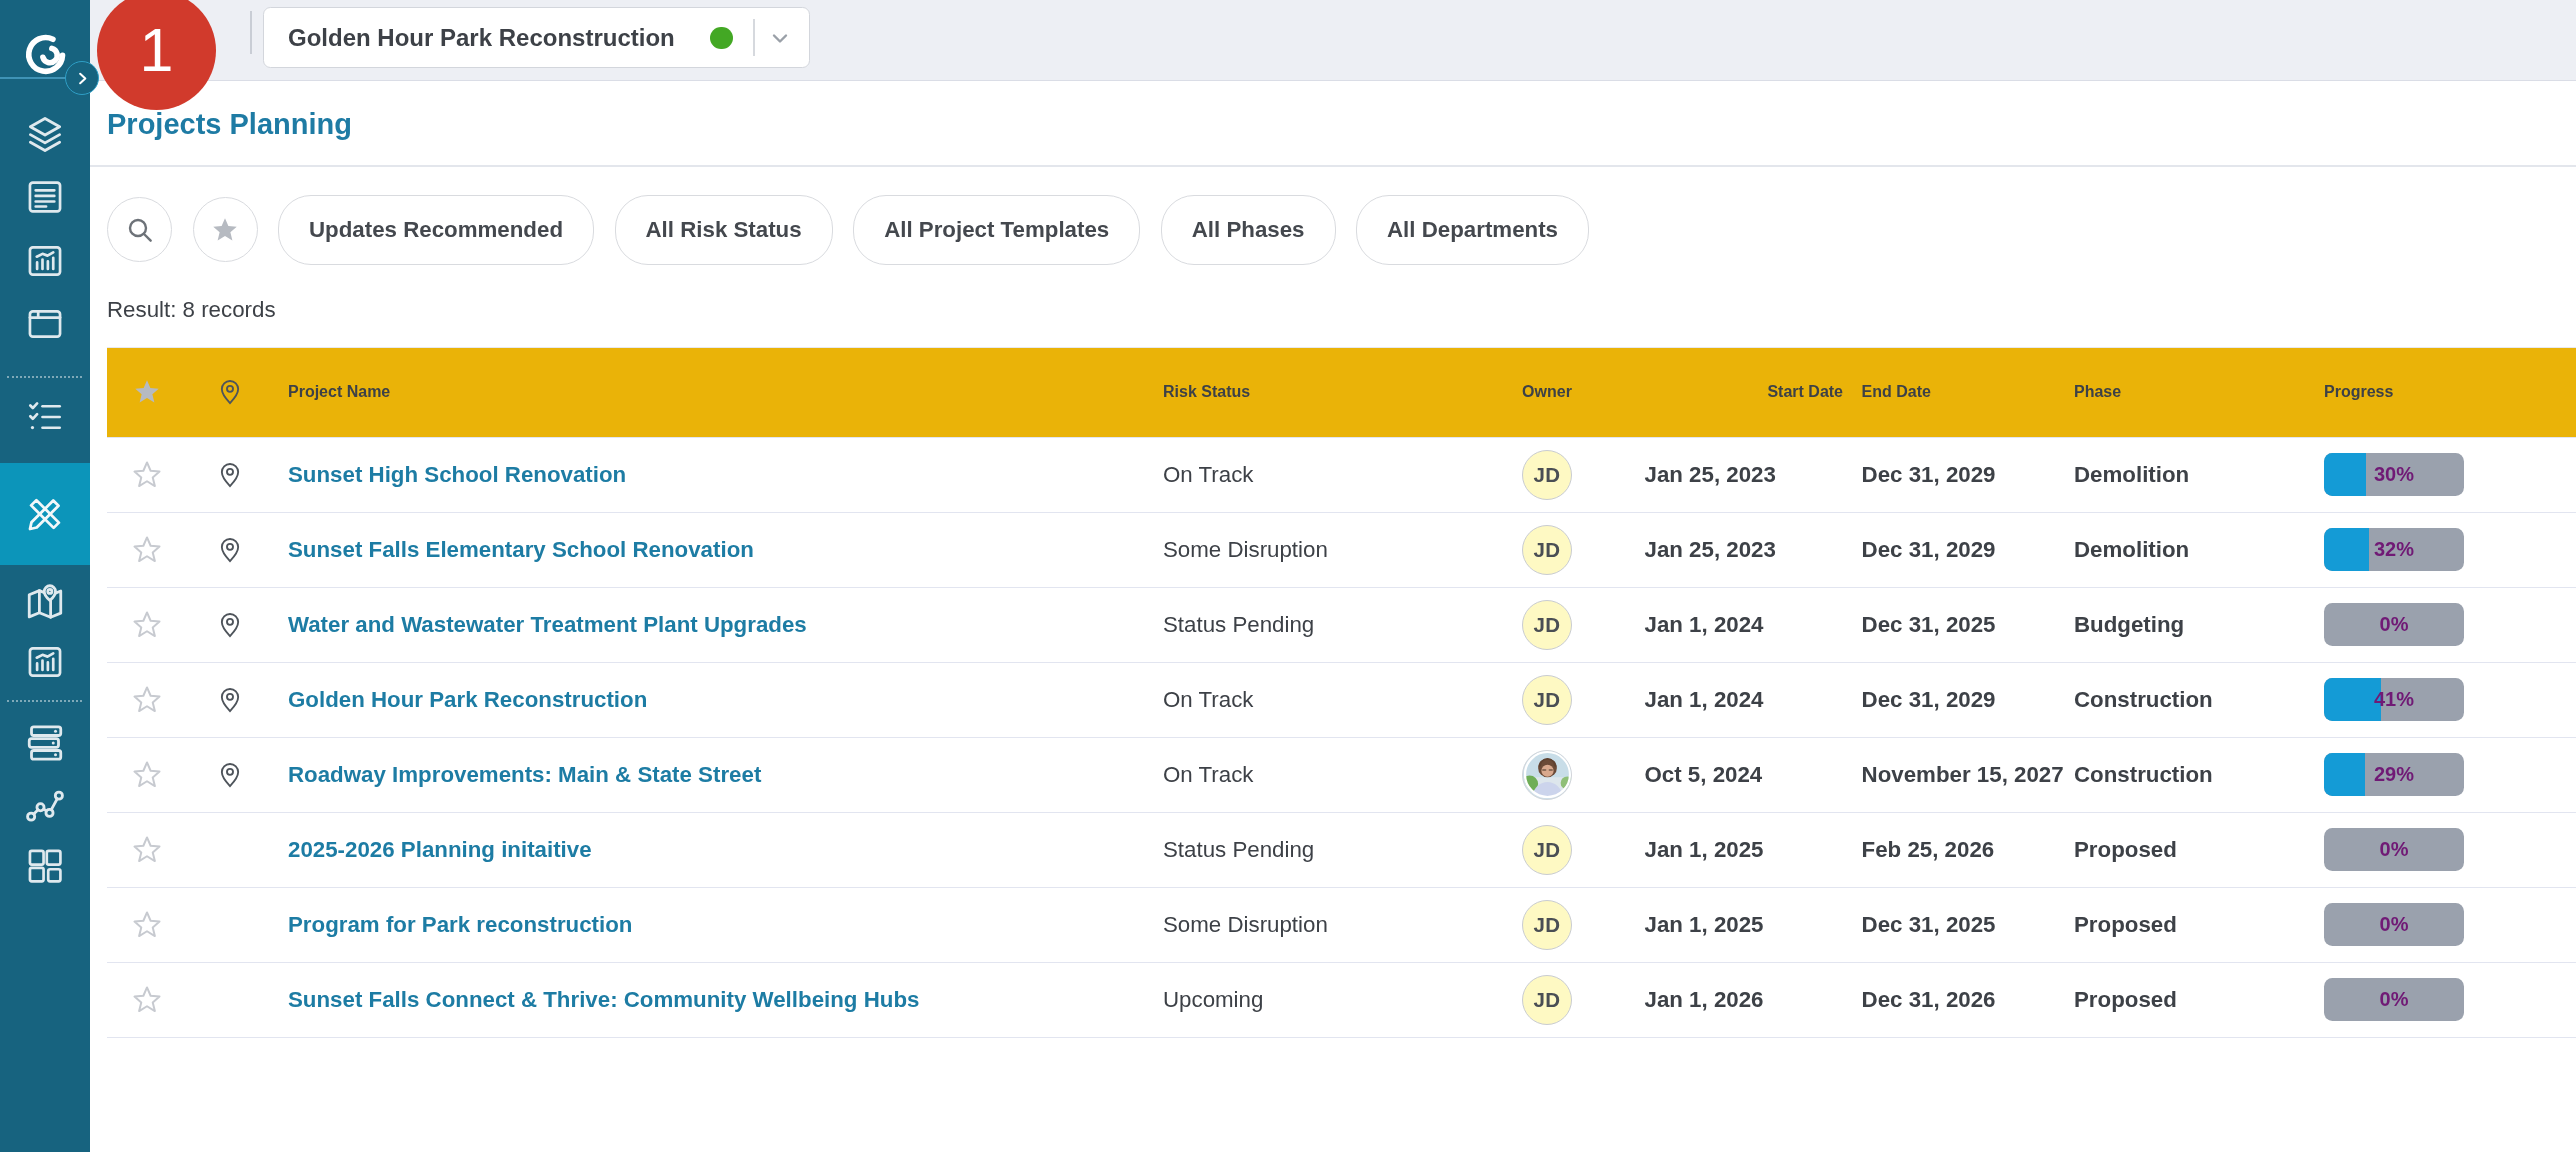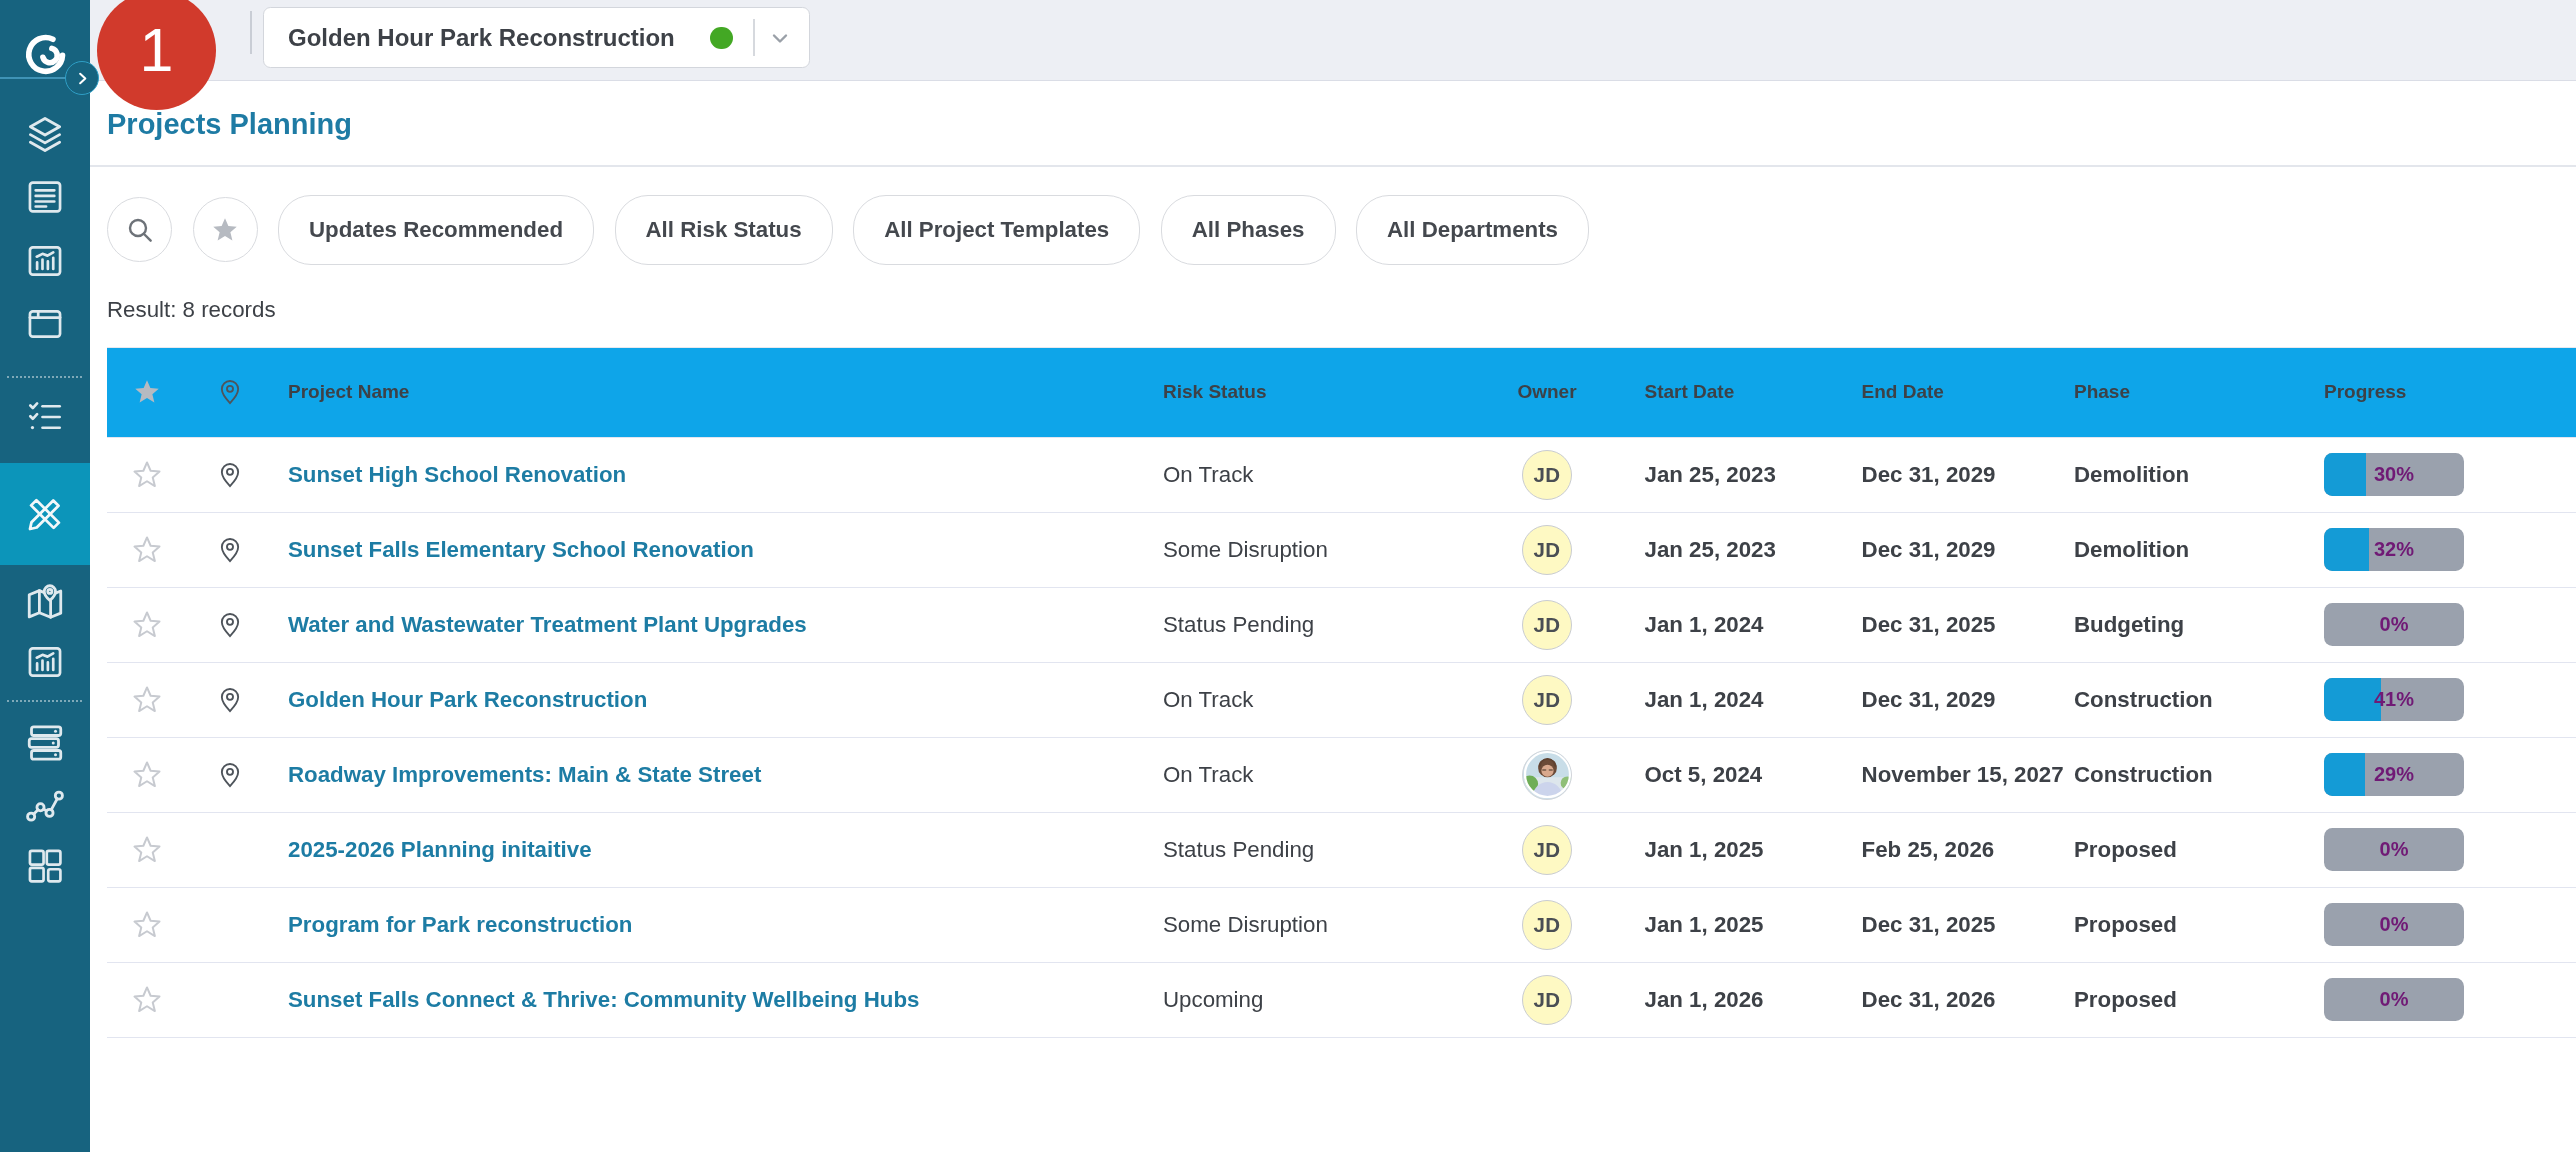--- a/index.html
+++ b/index.html
@@ -35,32 +35,32 @@
   .head-divider{margin-top:24px;height:1.9px;background:#e3e6ec;}
   .filter-row{display:flex;align-items:center;margin:28px 0 0 17px;gap:20.5px;}
   .icon-btn{width:65px;height:65px;border-radius:50%;border:1.9px solid #d9dbdf;background:#fff;
     display:flex;align-items:center;justify-content:center;box-sizing:border-box;flex:none;}
   .chip{height:70px;border-radius:33px;border:1.9px solid #d9dbdf;background:#fff;display:flex;align-items:center;
     padding:0 30px;font-size:22.3px;font-weight:700;color:#44484e;box-sizing:border-box;white-space:nowrap;flex:none;}
   .result{margin:32px 0 16px 17px;font-size:22.3px;color:#3d4147;}
   
   .table{margin:24px 0 0 17px;}
   .thead,.trow{display:grid;grid-template-columns:79px 88px 889px 307px 154px 219px 214px 251px 1fr;align-items:center;}
-  .thead{height:89px;background:#0ea5e9;border-top:1.9px solid #e7e9ef;border-bottom:1.9px solid #e2e5f0;
-    font-size:19px;font-weight:700;color:#3d4147;}
+  .thead{height:89px;background:#eab308;border-top:1.9px solid #e7e9ef;border-bottom:1.9px solid #e2e5f0;
+    font-size:16px;font-weight:700;color:#3d4147;}
   .trow{height:74px;border-bottom:1.9px solid #e2e5f0;background:#fff;}
   .c-center{justify-self:center;display:flex;align-items:center;justify-content:center;}
   .c-name{padding-left:14px;font-size:22.3px;font-weight:700;color:#1d7ca4;cursor:pointer;white-space:nowrap;}
   .c-risk{font-size:22.3px;color:#3d4147;white-space:nowrap;}
   .c-date{padding-left:20.5px;font-size:22.3px;font-weight:700;color:#3d4147;white-space:nowrap;}
   .c-end{padding-left:18.6px;}
   .c-phase{padding-left:17px;font-size:22.3px;font-weight:700;color:#3d4147;white-space:nowrap;}
   .c-progress{padding-left:16px;}
   .h-name{padding-left:14px;}
-  .h-start{padding-left:20.5px;}
+  .h-start{padding-left:20.5px;text-align:right;}
   .h-end{padding-left:18.6px;}
   .h-phase{padding-left:17px;}
   .h-progress{padding-left:16px;}
   .pbar{width:140px;height:43px;border-radius:8.4px;background:#9aa1ad;position:relative;overflow:hidden;}
   .pfill{position:absolute;left:0;top:0;bottom:0;width:0;}
   .plabel{position:absolute;inset:0;display:flex;align-items:center;justify-content:center;
     color:#701a75;font-weight:700;font-size:20px;}
   .avatar{width:50px;height:50px;border-radius:50%;box-sizing:border-box;}
   .avatar-jd{border:1.9px solid #c9ccd2;background:#fef9c3;color:#4a4e54;font-size:20.5px;font-weight:700;
     display:flex;align-items:center;justify-content:center;letter-spacing:0.5px;}

